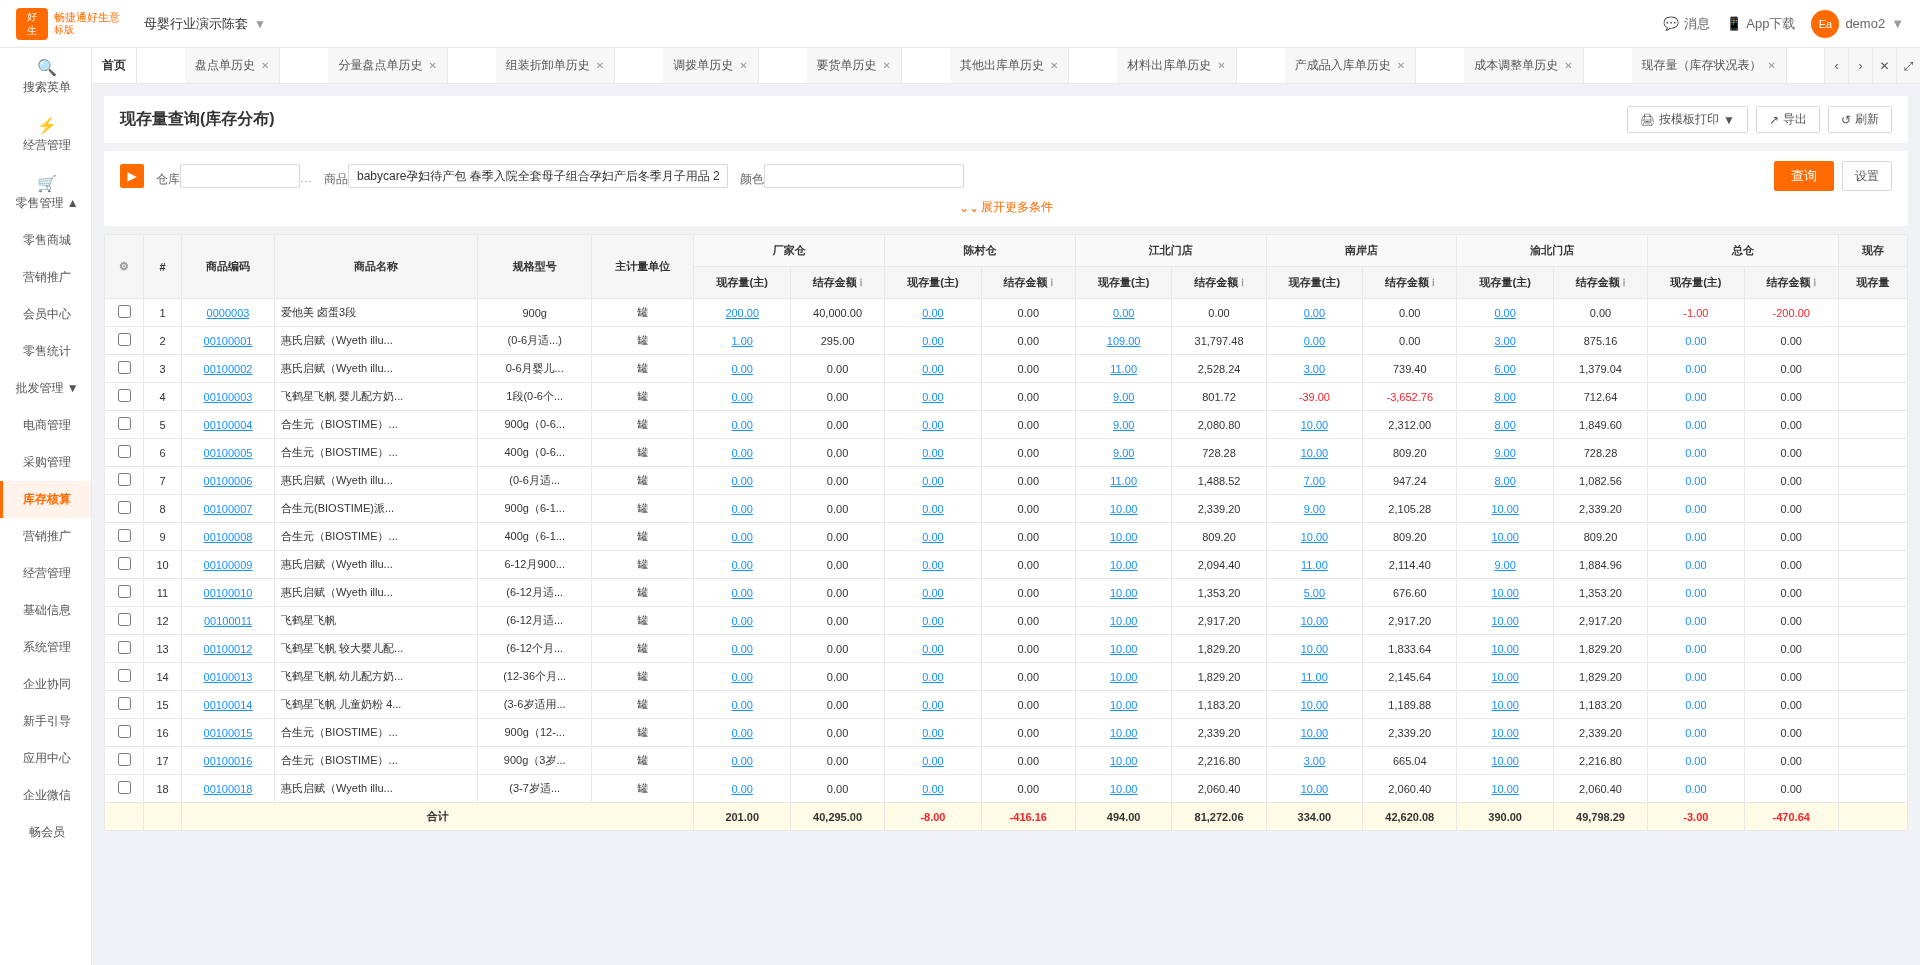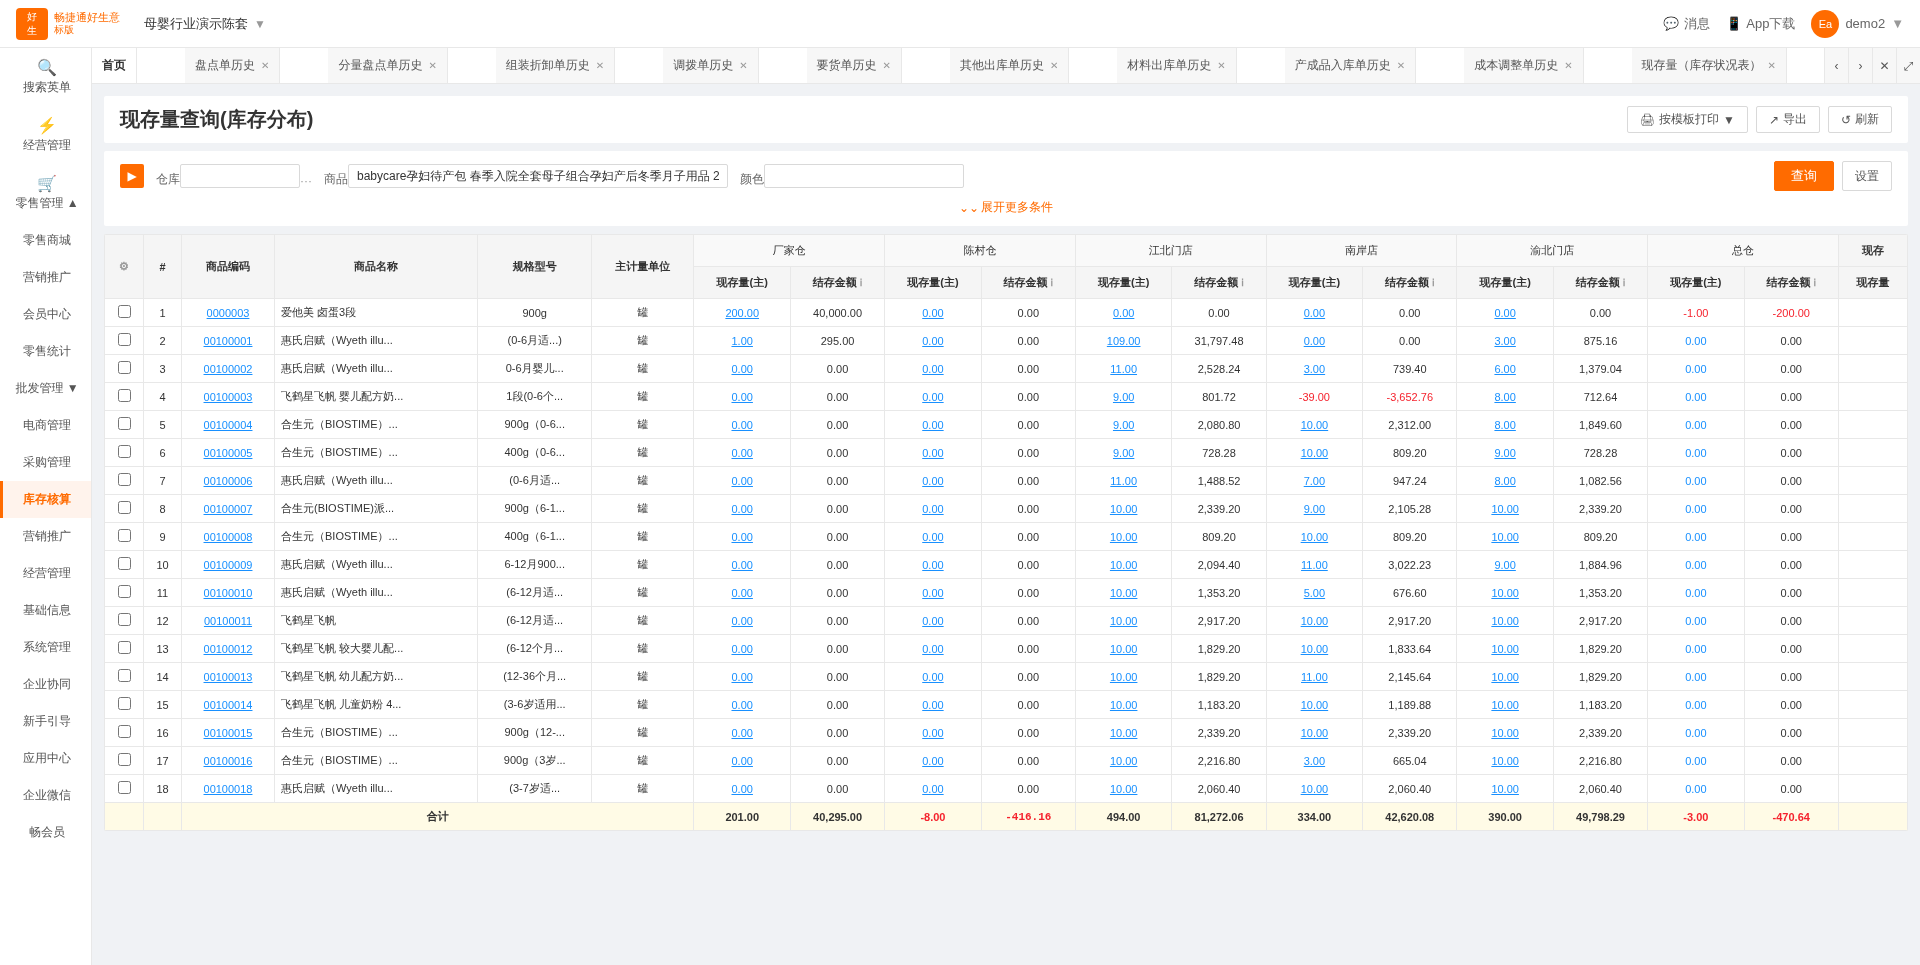--- a/index.html
+++ b/index.html
@@ -38,21 +38,21 @@
     .tab.active { background: #fff; color: #ff6b00; border-bottom: 2px solid #ff6b00; }
     .tab .close-btn { color: #999; font-size: 10px; margin-left: 2px; }
     .tab-nav-btns { display: flex; align-items: center; }
     .tab-nav-btn { width: 24px; height: 36px; display: flex; align-items: center; justify-content: center; cursor: pointer; color: #555; border-left: 1px solid #e8e8e8; background: #f7f7f7; }
 
     
     .page-content { flex: 1; overflow: auto; padding: 12px; background: #f0f2f5; }
 
     
     .page-header { background: #fff; padding: 10px 16px; margin-bottom: 8px; display: flex; align-items: center; justify-content: space-between; border-radius: 2px; }
-    .page-title { font-size: 20px; font-weight: bold; color: #333; }
+    .page-title { font-size: 16px; font-weight: bold; color: #333; }
     .page-header-actions { display: flex; gap: 8px; align-items: center; }
     .btn { padding: 4px 12px; border-radius: 2px; cursor: pointer; font-size: 12px; border: 1px solid #d9d9d9; background: #fff; color: #555; display: flex; align-items: center; gap: 4px; }
     .btn-orange { background: #ff6b00; color: #fff; border-color: #ff6b00; padding: 5px 16px; font-size: 13px; }
 
     
     .search-area { background: #fff; padding: 10px 16px; margin-bottom: 8px; border-radius: 2px; }
     .search-row { display: flex; align-items: center; gap: 12px; flex-wrap: wrap; }
     .search-field { display: flex; align-items: flex-end; }
     .search-label { color: #666; white-space: nowrap; font-size: 12px; }
     .search-input { border: 1px solid #d9d9d9; padding: 4px 8px; border-radius: 2px; font-size: 12px; min-width: 120px; color: #333; }
@@ -61,21 +61,21 @@
 
     
     .orange-arrow { width: 24px; height: 24px; background: #ff6b00; border-radius: 2px; display: flex; align-items: center; justify-content: center; color: #fff; cursor: pointer; flex-shrink: 0; }
 
     
     .table-container { background: #fff; border-radius: 2px; overflow: auto; }
     table { width: 100%; border-collapse: collapse; font-size: 12px; }
     thead tr { background: #f5f5f5; }
     th { padding: 8px 6px; border: 1px solid #e8e8e8; text-align: center; color: #333; font-weight: bold; white-space: nowrap; font-size: 11px; }
     td { padding: 6px 6px; border: 1px solid #e8e8e8; text-align: center; color: #333; white-space: nowrap; font-size: 11px; }
-    .col-group-header { background: #f9f9f9; text-align: center; font-weight: normal; }
+    .col-group-header { background: #f9f9f9; text-align: center; font-weight: bold; }
     .val-link { color: #1890ff; text-decoration: underline; cursor: pointer; }
     .val-red { color: #f5222d; }
     .settings-icon { color: #999; cursor: pointer; }
     .footer-row td { background: #fffbe6; font-weight: bold; }
     .info-icon { color: #999; font-size: 10px; cursor: pointer; }
 
     
     .dots { color: #999; cursor: pointer; }
   </style>
 </head>
@@ -523,21 +523,21 @@
     <td style="text-align:left;max-width:160px;overflow:hidden;text-overflow:ellipsis;">惠氏启赋（Wyeth illu...</td>
     <td>6-12月900...</td>
     <td>罐</td>
     <td class="val-link" style="color:#1890ff;">0.00</td>
     <td>0.00</td>
     <td class="val-link" style="color:#1890ff;">0.00</td>
     <td>0.00</td>
     <td class="val-link" style="color:#1890ff;">10.00</td>
     <td>2,094.40</td>
     <td class="val-link" style="color:#1890ff;">11.00</td>
-    <td style="">3,022.23</td>
+    <td style="">2,114.40</td>
     <td class="val-link" style="color:#1890ff;">9.00</td>
     <td>1,884.96</td>
     <td style="color:#1890ff;">0.00</td>
     <td style="">0.00</td>
     <td></td>
   </tr>
                 <tr>
     <td><input type="checkbox" style=""></td>
     <td>11</td>
     <td class="val-link" style="color:#1890ff;cursor:pointer;">00100010</td>
@@ -707,21 +707,21 @@
   </tr>
               </tbody>
             <tfoot id="table-footer">
             <tr class="footer-row">
   <td></td>
   <td></td>
   <td colspan="4" style="text-align:center;font-weight:bold;">合计</td>
   <td>201.00</td>
   <td>40,295.00</td>
   <td style="color:#f5222d;">-8.00</td>
-  <td style="color:#f5222d;font-family:Liberation Mono, monospace;">-416.16</td>
+  <td style="color:#f5222d;">-416.16</td>
   <td>494.00</td>
   <td>81,272.06</td>
   <td>334.00</td>
   <td>42,620.08</td>
   <td>390.00</td>
   <td>49,798.29</td>
   <td style="color:#f5222d;">-3.00</td>
   <td style="color:#f5222d;">-470.64</td>
   <td></td>
 </tr>

